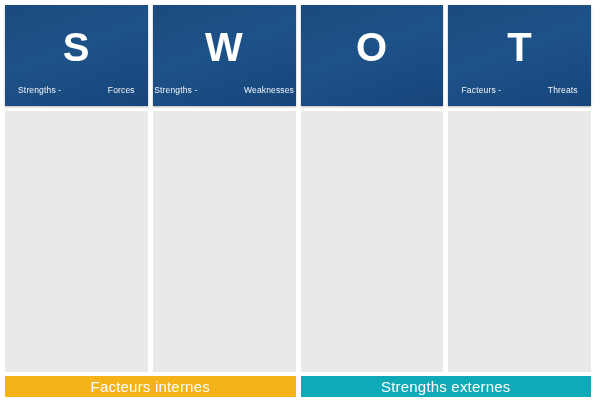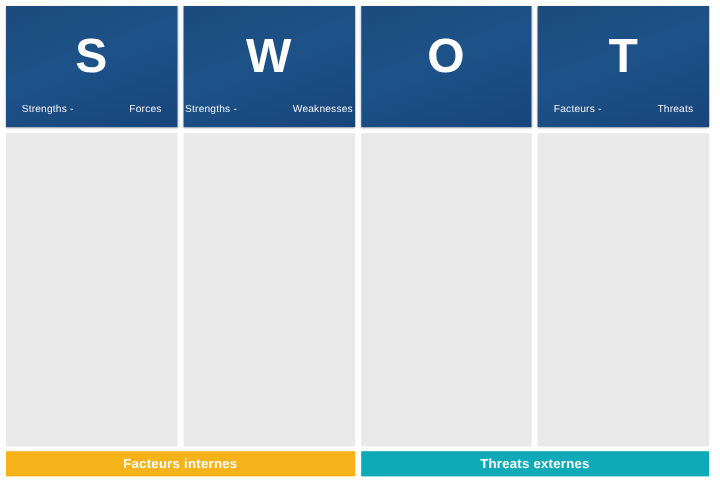--- a/index.html
+++ b/index.html
@@ -96,22 +96,22 @@
     height: 21px;
     display: flex;
     gap: 5px;
   }
   .footer-bar {
     flex: 1 1 0;
     display: flex;
     align-items: center;
     justify-content: center;
     color: #ffffff;
-    font-size: 11px;
-    font-weight: bold;
+    font-size: 15px;
+    font-weight: normal;
     letter-spacing: 0.2px;
   }
   .footer-internal {
     background: #f6b319;
   }
   .footer-external {
     background: #0fa9b8;
   }
 </style>
 </head>
@@ -150,16 +150,16 @@
 
   <div class="body-row">
     <div class="body-panel"></div>
     <div class="body-panel"></div>
     <div class="body-panel"></div>
     <div class="body-panel"></div>
   </div>
 
   <div class="footer-row">
     <div class="footer-bar footer-internal">Facteurs internes</div>
-    <div class="footer-bar footer-external">Threats externes</div>
+    <div class="footer-bar footer-external">Strengths externes</div>
   </div>
 
 </div>
 
 </body></html>

